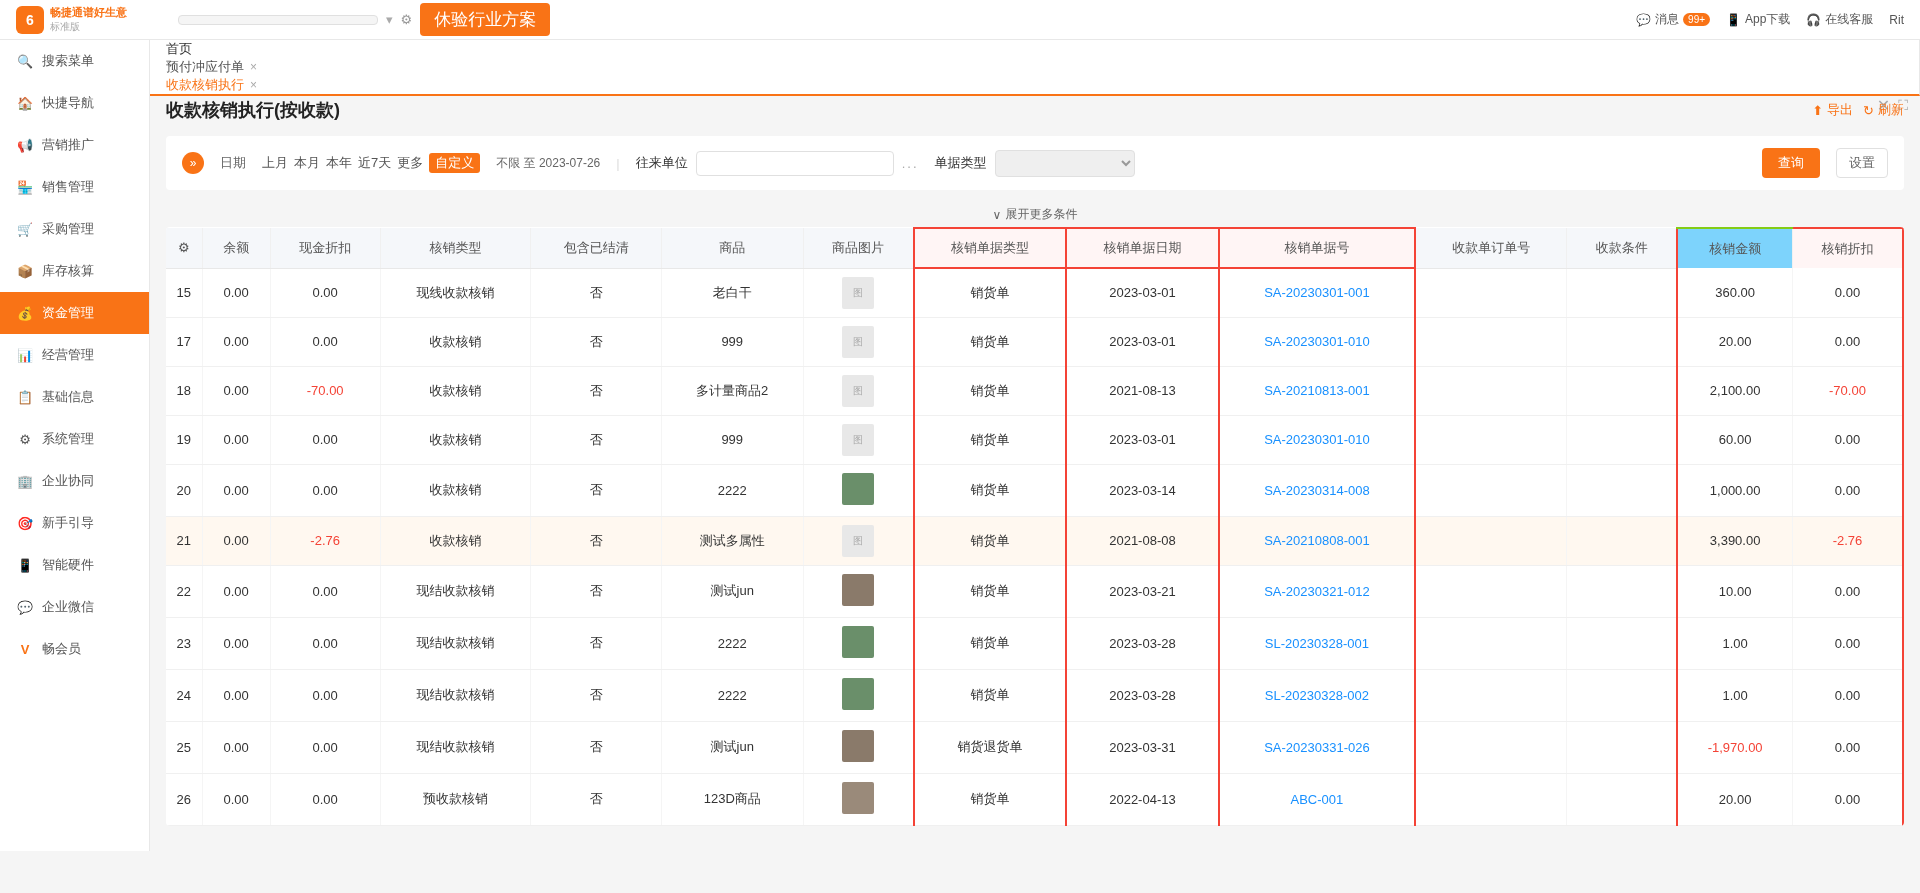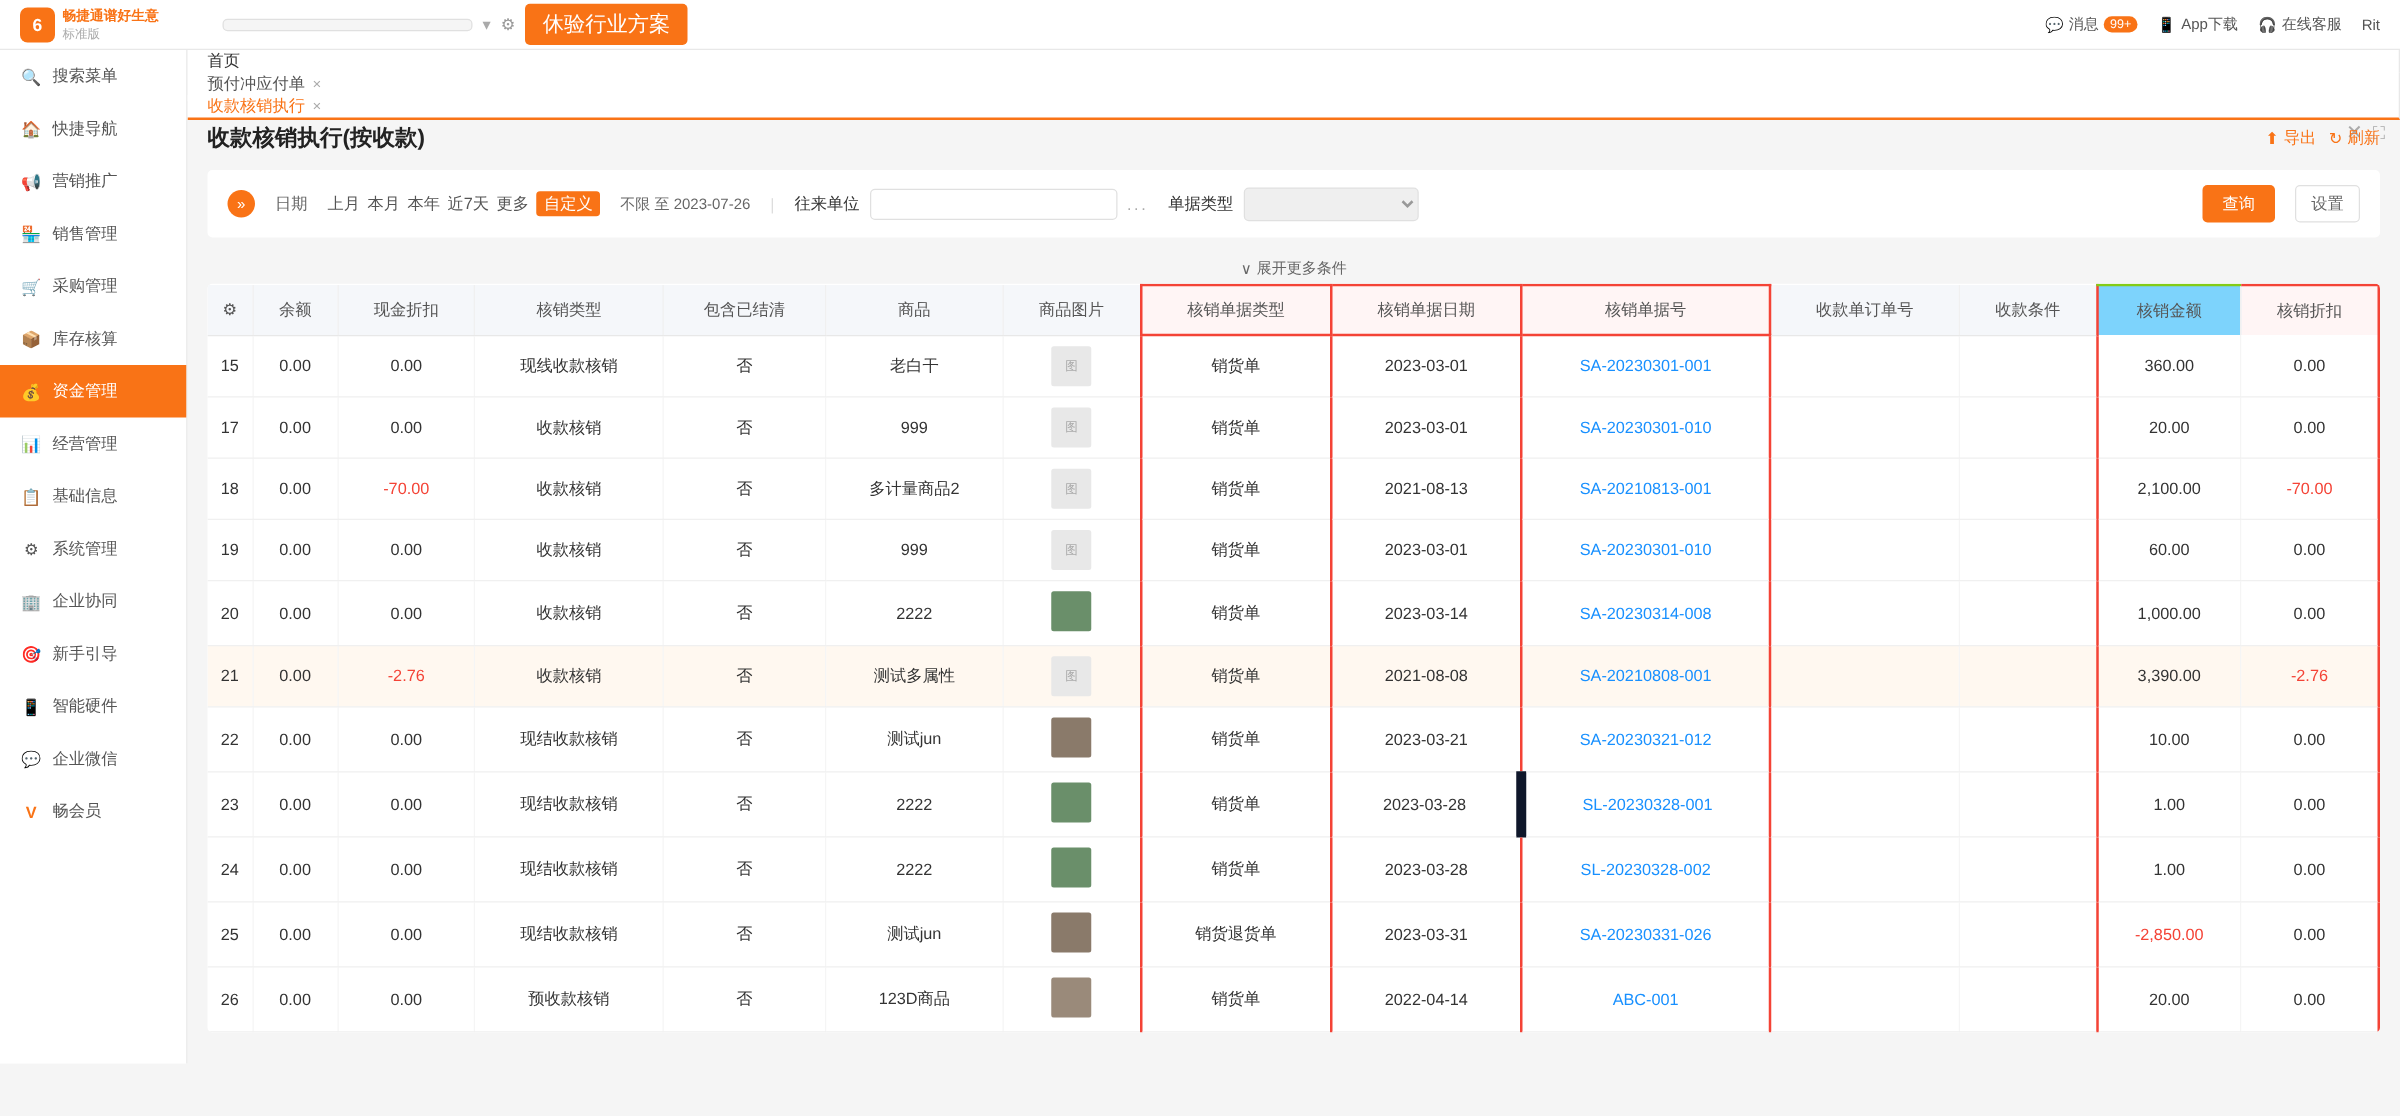--- a/index.html
+++ b/index.html
@@ -364,21 +364,21 @@
             <tr>
     <td>23</td>
     <td>0.00</td>
     <td class="">0.00</td>
     <td>现结收款核销</td>
     <td>否</td>
     <td>2222</td>
     <td><div style="width:32px;height:32px;background:#6a8f6a;display:inline-block;border-radius:2px;"></div></td>
     <td style="border-left:2px solid #f44336;border-right:2px solid #f44336;">销货单</td>
     <td style="border-left:2px solid #f44336;border-right:2px solid #f44336;">2023-03-28</td>
-    <td style="border-left:8px solid #0f172a;border-right:2px solid #f44336;"><a class="link">SL-20230328-001</a></td>
+    <td style="border-left:2px solid #0f172a;border-right:2px solid #f44336;"><a class="link">SL-20230328-001</a></td>
     <td></td>
     <td></td>
     <td class="" style="border-left:2px solid #f44336;">1.00</td>
     <td class="" style="border-right:2px solid #f44336;">0.00</td>
   </tr>
             <tr>
     <td>24</td>
     <td>0.00</td>
     <td class="">0.00</td>
     <td>现结收款核销</td>
@@ -399,33 +399,33 @@
     <td class="">0.00</td>
     <td>现结收款核销</td>
     <td>否</td>
     <td>测试jun</td>
     <td><div style="width:32px;height:32px;background:#8a7a6a;display:inline-block;border-radius:2px;"></div></td>
     <td style="border-left:2px solid #f44336;border-right:2px solid #f44336;">销货退货单</td>
     <td style="border-left:2px solid #f44336;border-right:2px solid #f44336;">2023-03-31</td>
     <td style="border-left:2px solid #f44336;border-right:2px solid #f44336;"><a class="link">SA-20230331-026</a></td>
     <td></td>
     <td></td>
-    <td class="negative" style="border-left:2px solid #f44336;">-2,850.00</td>
+    <td class="negative" style="border-left:2px solid #f44336;">-1,970.00</td>
     <td class="" style="border-right:2px solid #f44336;">0.00</td>
   </tr>
             <tr>
     <td>26</td>
     <td>0.00</td>
     <td class="">0.00</td>
     <td>预收款核销</td>
     <td>否</td>
     <td>123D商品</td>
     <td><div style="width:32px;height:32px;background:#9a8a7a;display:inline-block;border-radius:2px;"></div></td>
     <td style="border-left:2px solid #f44336;border-right:2px solid #f44336;">销货单</td>
-    <td style="border-left:2px solid #f44336;border-right:2px solid #f44336;">2022-04-14</td>
+    <td style="border-left:2px solid #f44336;border-right:2px solid #f44336;">2022-04-13</td>
     <td style="border-left:2px solid #f44336;border-right:2px solid #f44336;"><a class="link">ABC-001</a></td>
     <td></td>
     <td></td>
     <td class="" style="border-left:2px solid #f44336;">20.00</td>
     <td class="" style="border-right:2px solid #f44336;">0.00</td>
   </tr>
           </tbody>
       </table>
 
     </div>

